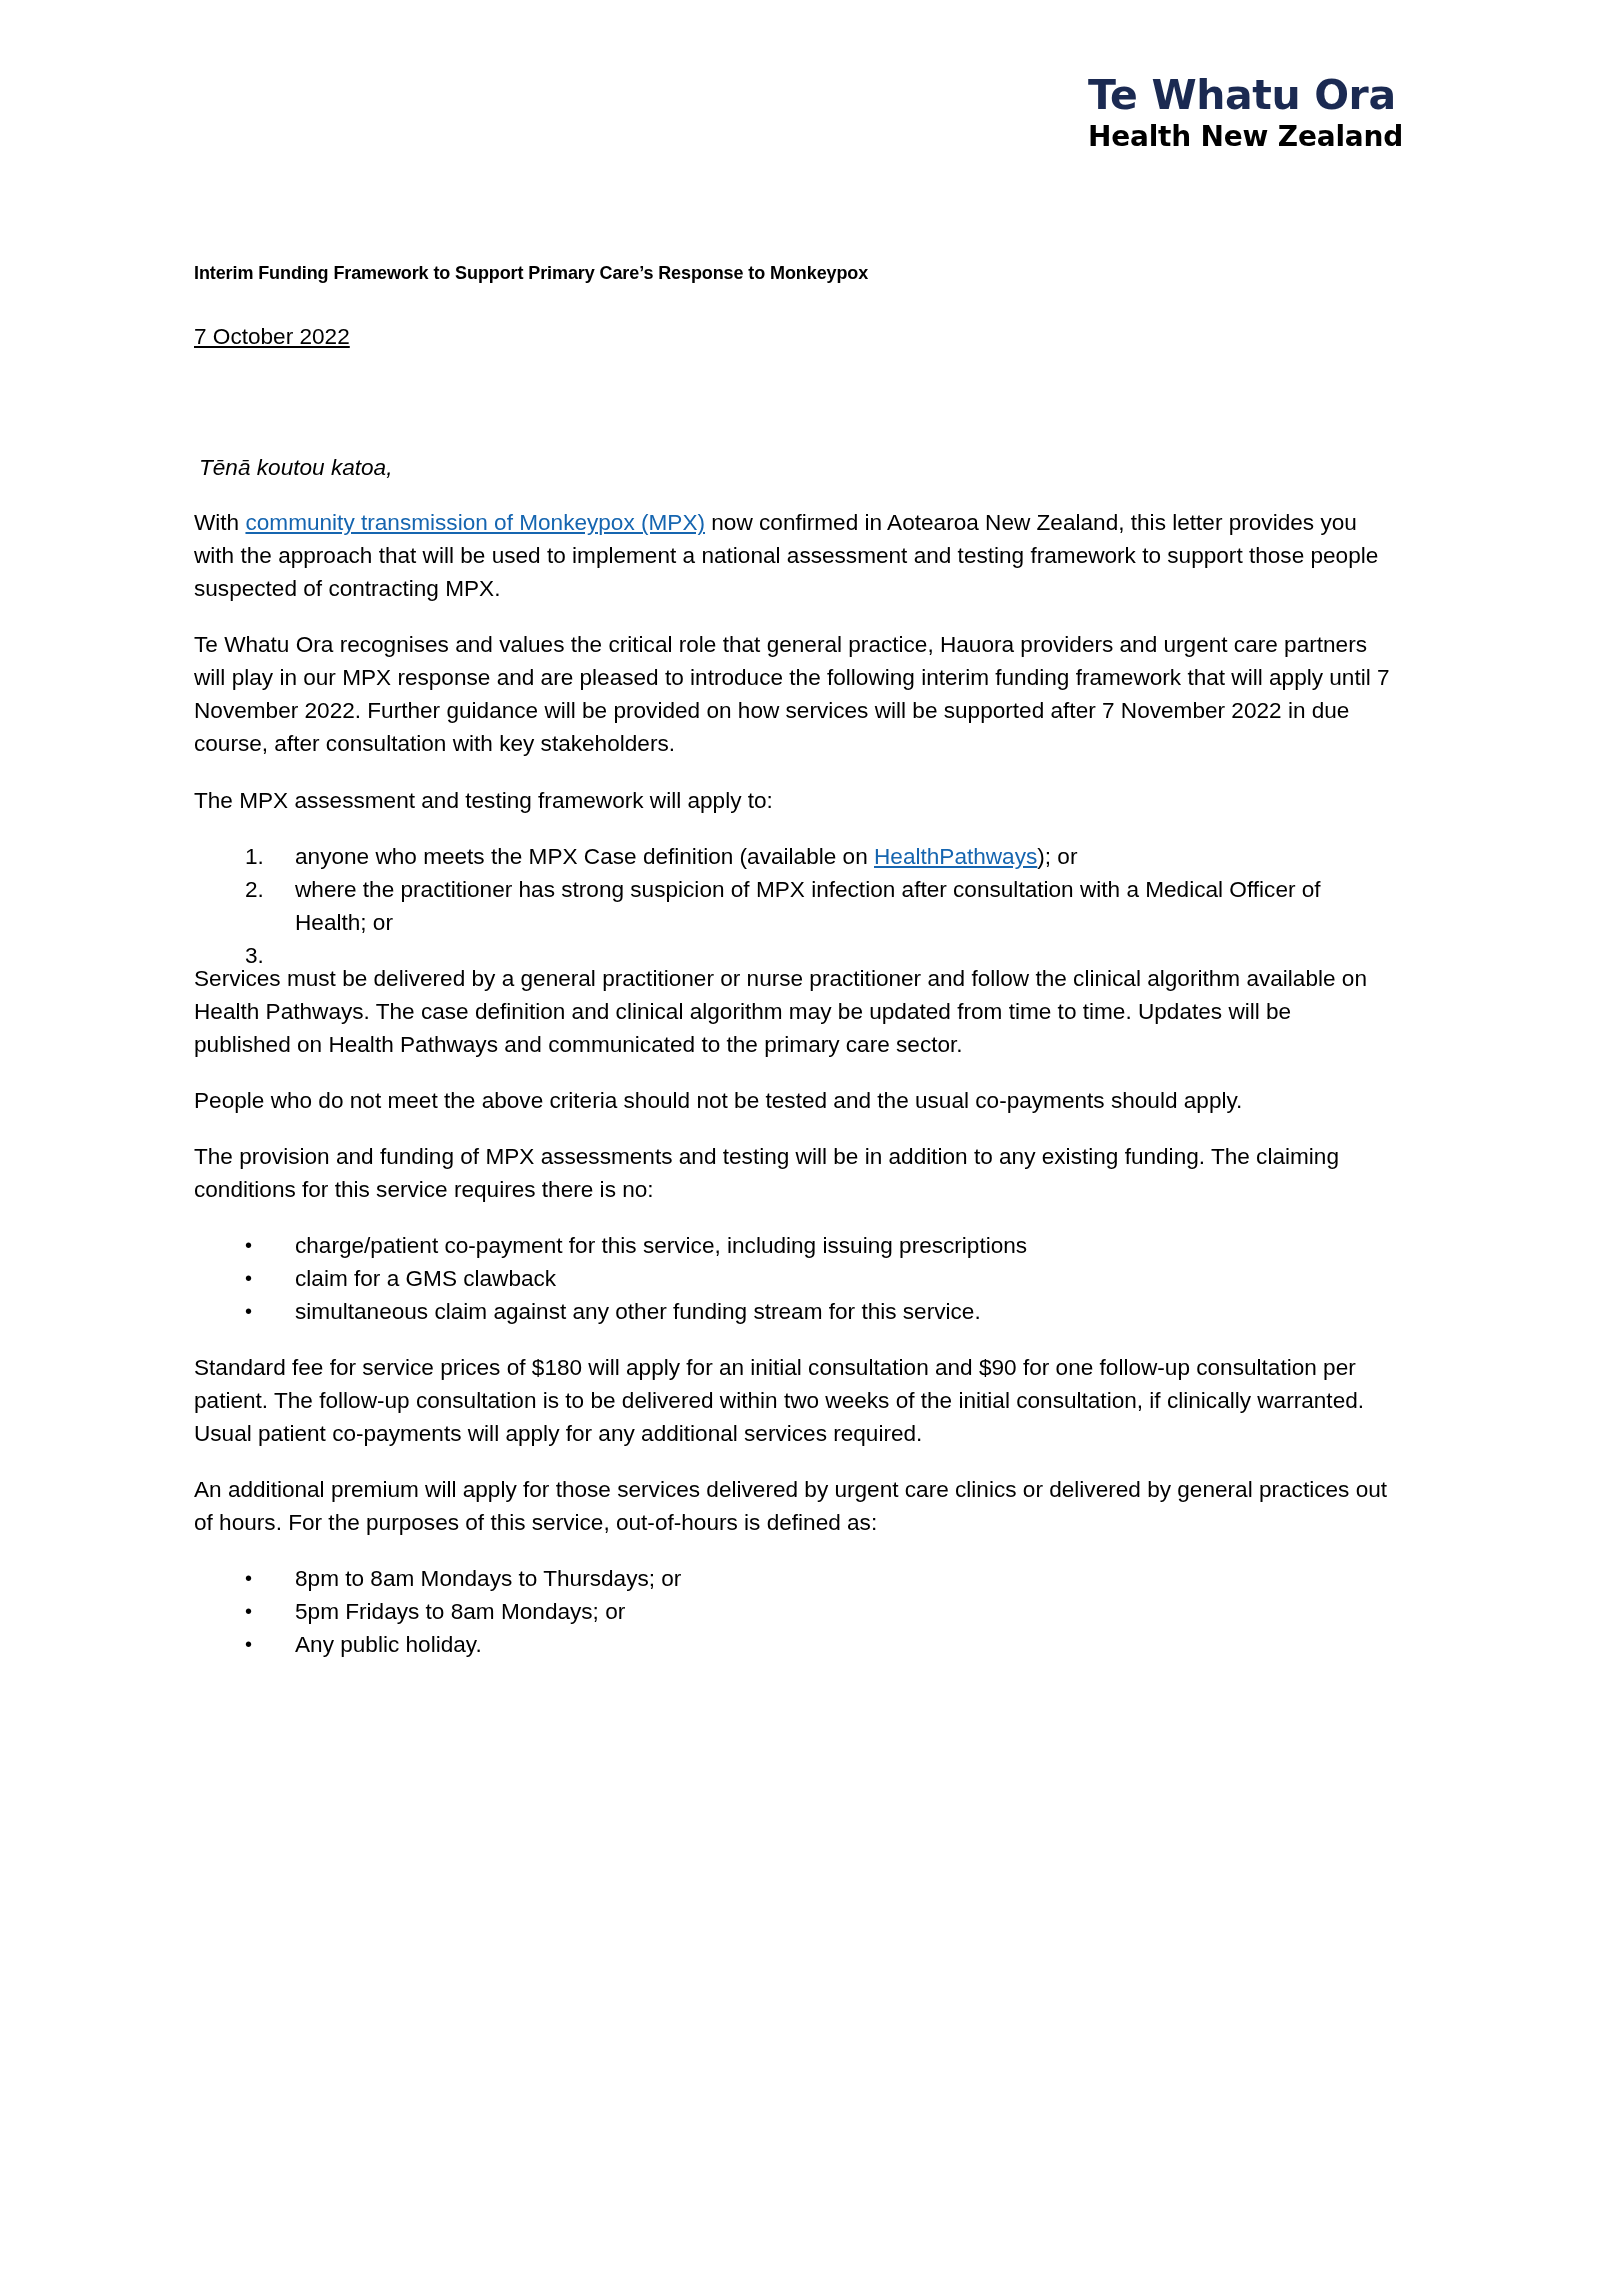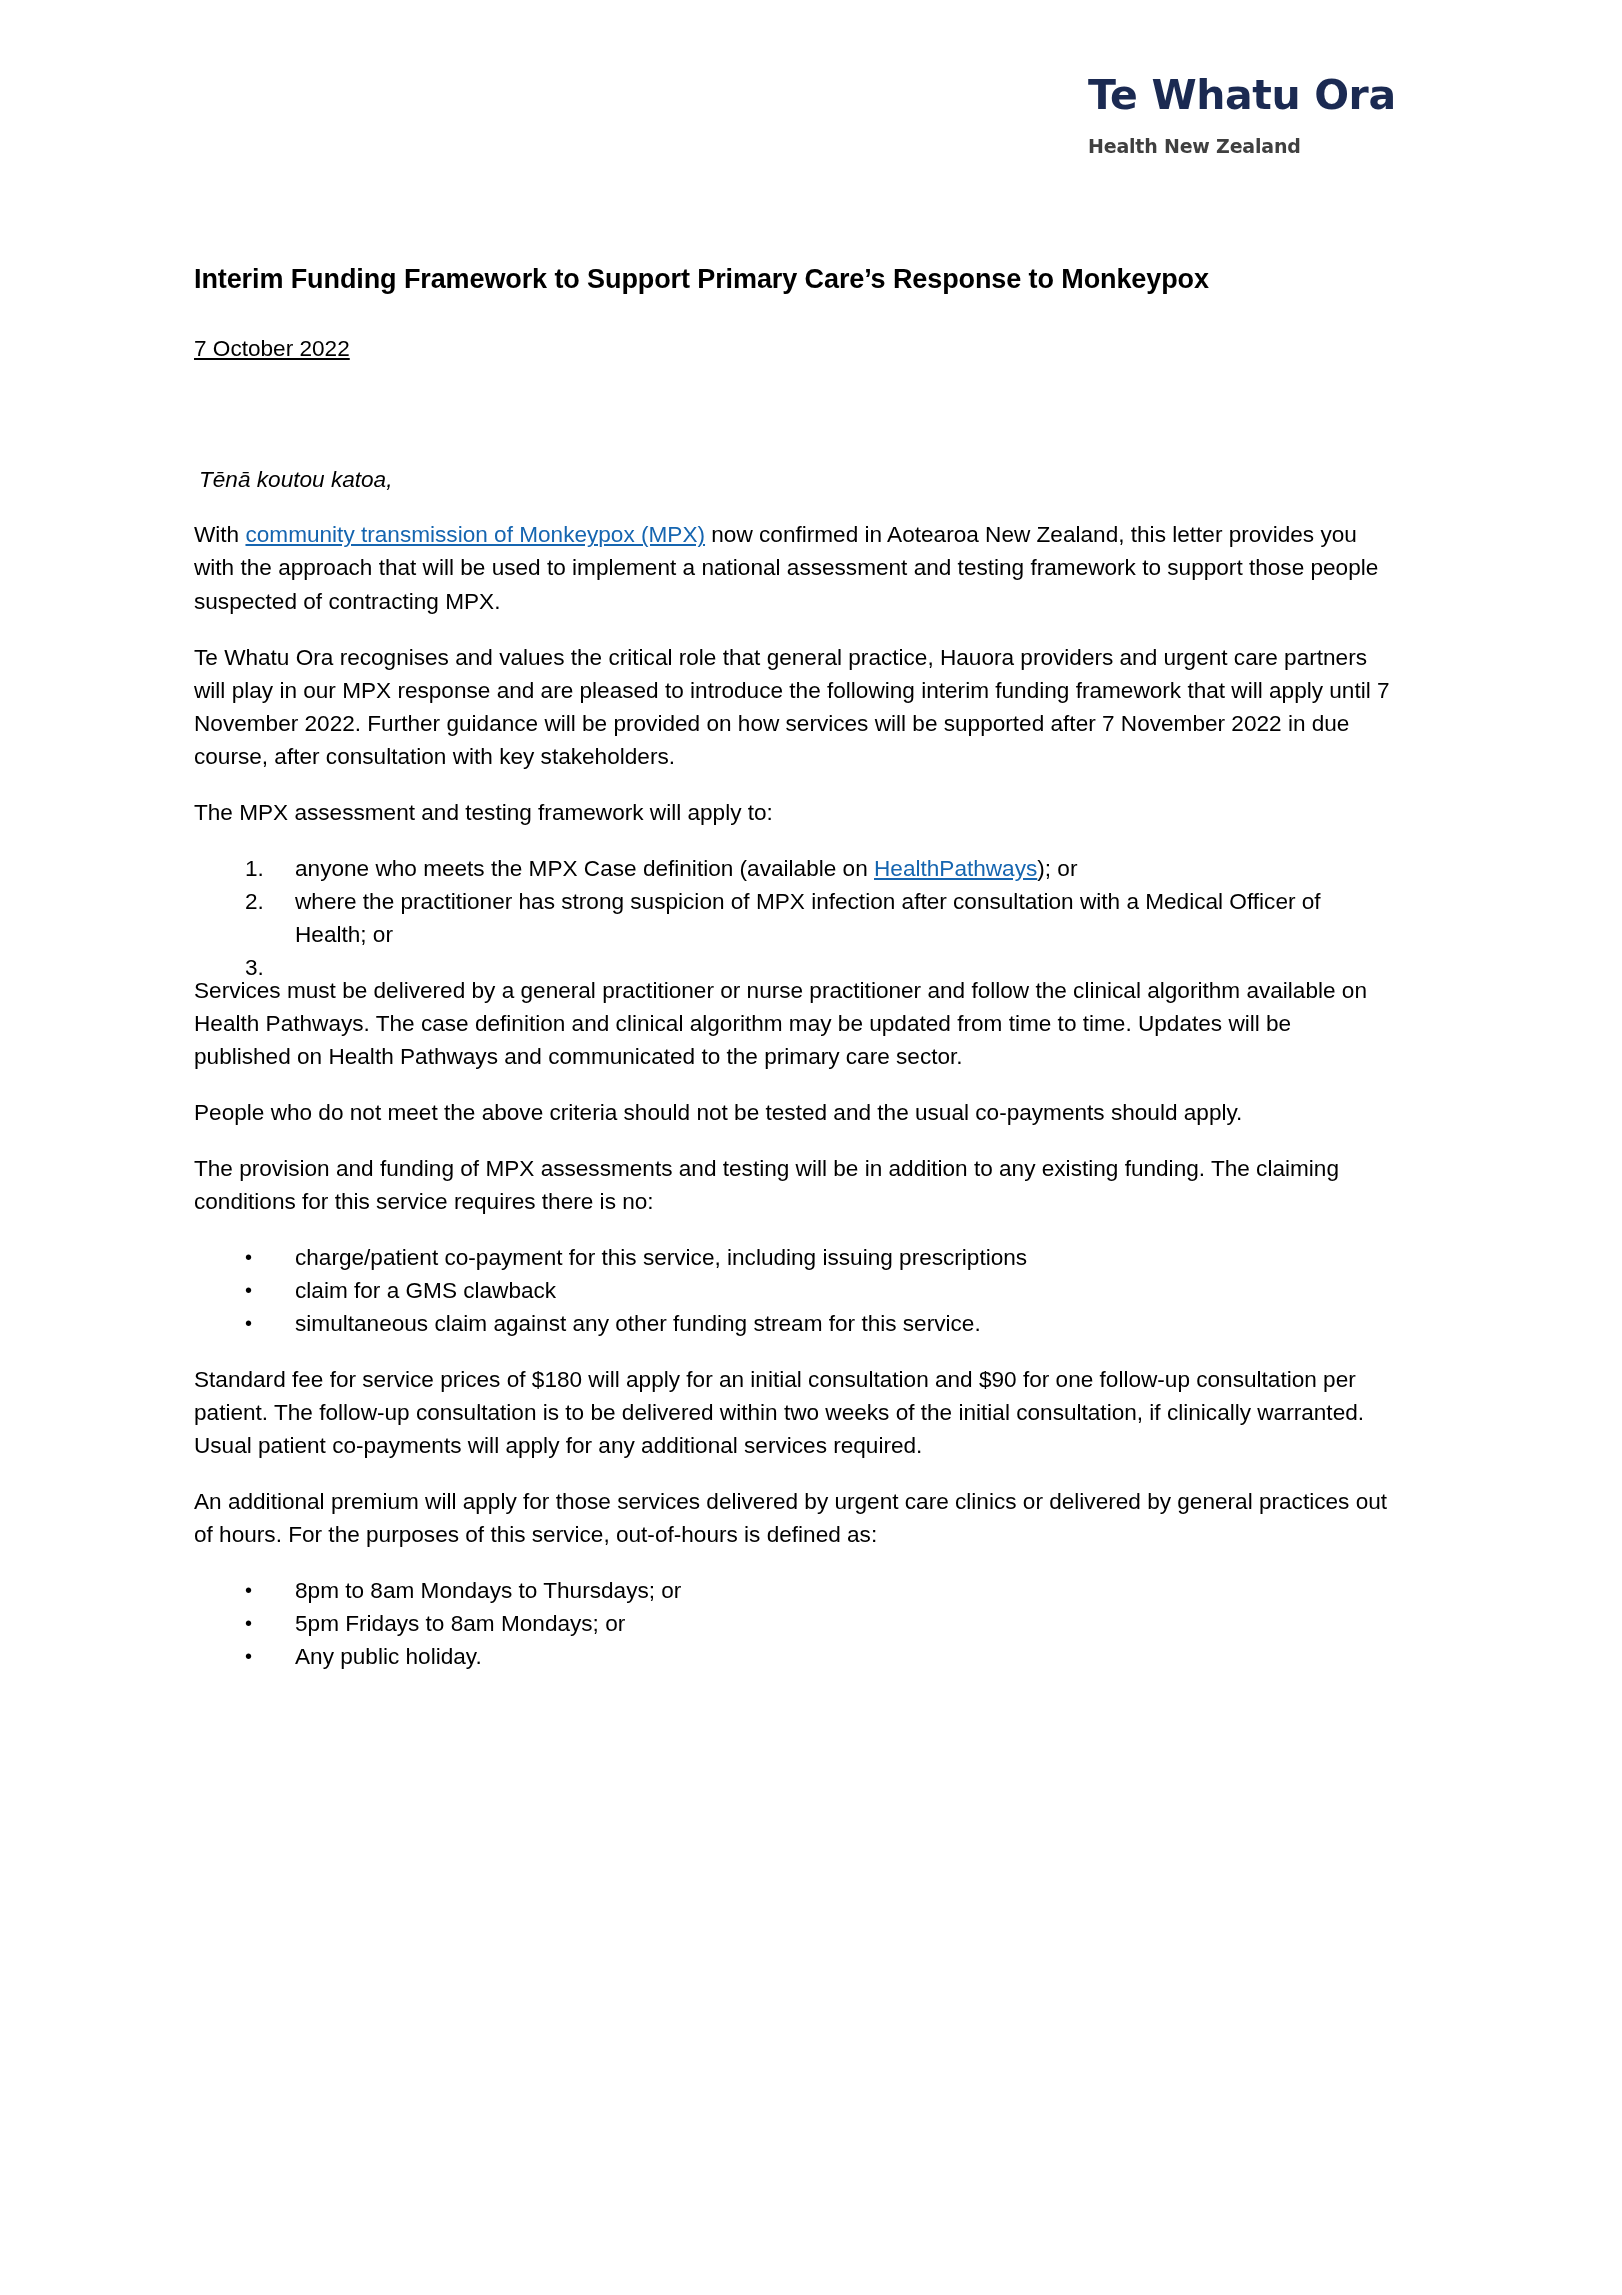--- a/index.html
+++ b/index.html
@@ -36,38 +36,38 @@
     font-weight: bold;
     font-size: 41px;
     line-height: 1.02;
     letter-spacing: -0.4px;
     color: #1b2a52;
     white-space: nowrap;
   }
   .logo-secondary {
     font-family: "DejaVu Sans", sans-serif;
     font-weight: bold;
-    font-size: 19px;
+    font-size: 28px;
     line-height: 1.1;
     letter-spacing: -0.2px;
-    color: #404040;
-    margin-top: 19px;
+    color: #000000;
+    margin-top: 5px;
     white-space: nowrap;
   }
 
   
   .content {
     position: absolute;
     left: 194px;
     top: 261px;
     width: 1204px;
   }
 
   .doc-title {
-    font-size: 27px;
+    font-size: 18px;
     font-weight: bold;
     line-height: 1.35;
     margin: 0 0 0 0;
     letter-spacing: -0.1px;
   }
 
   .doc-date {
     font-size: 22.6px;
     line-height: 1.35;
     margin: 37px 0 0 0;

